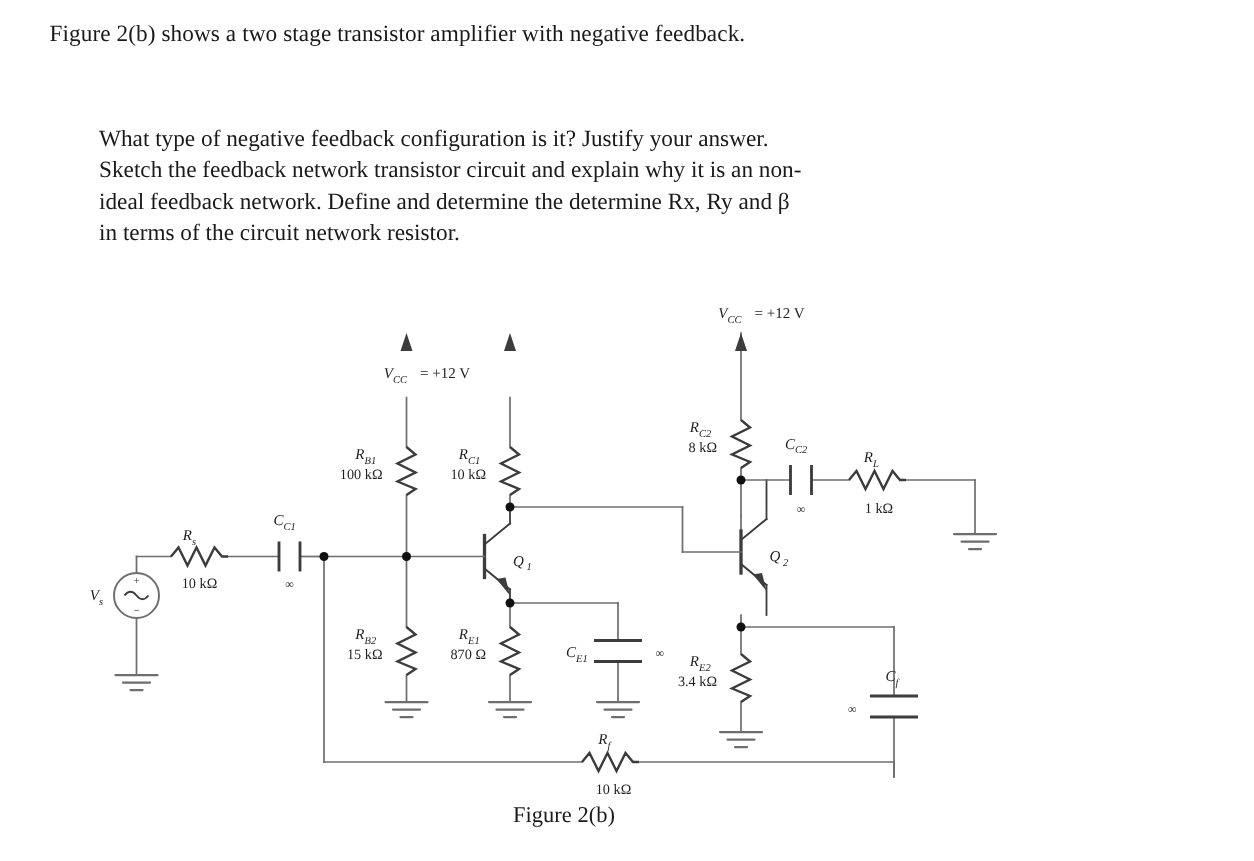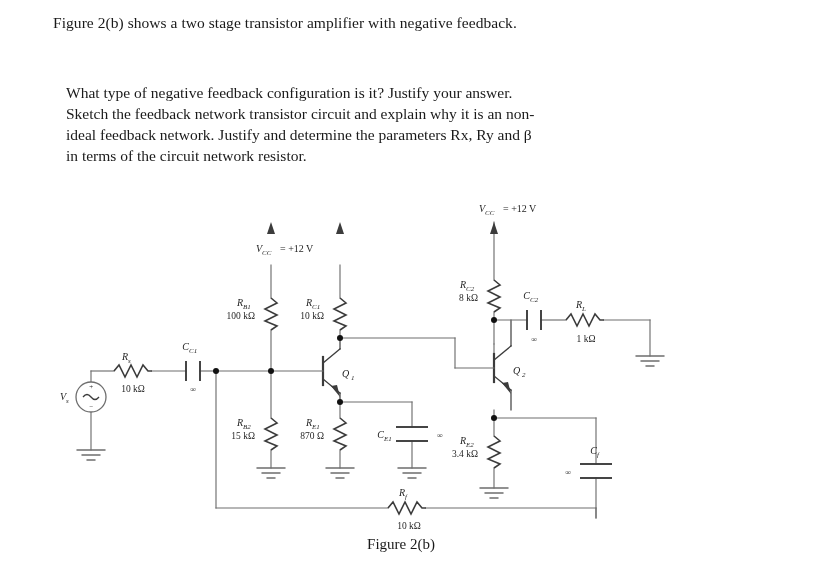--- a/index.html
+++ b/index.html
@@ -15,21 +15,20 @@
     color: #1a1a1a;
     overflow: hidden;
   }
   .question-intro {
     position: absolute;
     left: 33px;
     top: 14px;
     font-size: 15.5px;
     letter-spacing: 0.05px;
     white-space: nowrap;
-    margin-left: 20px;
   }
   .question-body {
     position: absolute;
     left: 66px;
     top: 82px;
     width: 640px;
     font-size: 15.5px;
     line-height: 21px;
   }
   .question-body p {
@@ -48,41 +47,40 @@
     left: 0;
     top: 0;
   }
   .fig-caption {
     position: absolute;
     left: 0;
     top: 340px;
     width: 752px;
     text-align: center;
     font-size: 15px;
-    padding-left: 25px;
   }
   text {
     font-family: "Liberation Serif", "DejaVu Serif", serif;
     fill: #1f1f1f;
   }
   .lbl { font-size: 9.5px; }
   .lbl-i { font-size: 10px; font-style: italic; }
   .sub { font-size: 7px; font-style: italic; }
   .inf { font-size: 8px; }
   .vcc { font-size: 10px; }
 </style>
 </head>
 <body>
 
 <div class="question-intro">Figure 2(b) shows a two stage transistor amplifier with negative feedback.</div>
 
 <div class="question-body">
   <p>What type of negative feedback configuration is it? Justify your answer.</p>
   <p>Sketch the feedback network transistor circuit and explain why it is an non-</p>
-  <p>ideal feedback network. Justify and determine the parameters Rx, Ry and β</p>
+  <p>ideal feedback network. Define and determine the determine Rx, Ry and β</p>
   <p>in terms of the circuit network resistor.</p>
 </div>
 
 <div class="figure-wrap">
 
 <svg class="circuit" width="836" height="345" viewBox="0 0 836 345">
 
   <g stroke="#6e6e6e" stroke-width="1.15" fill="none" stroke-linecap="square">
 
     <line x1="494" y1="26" x2="494" y2="84"></line>

